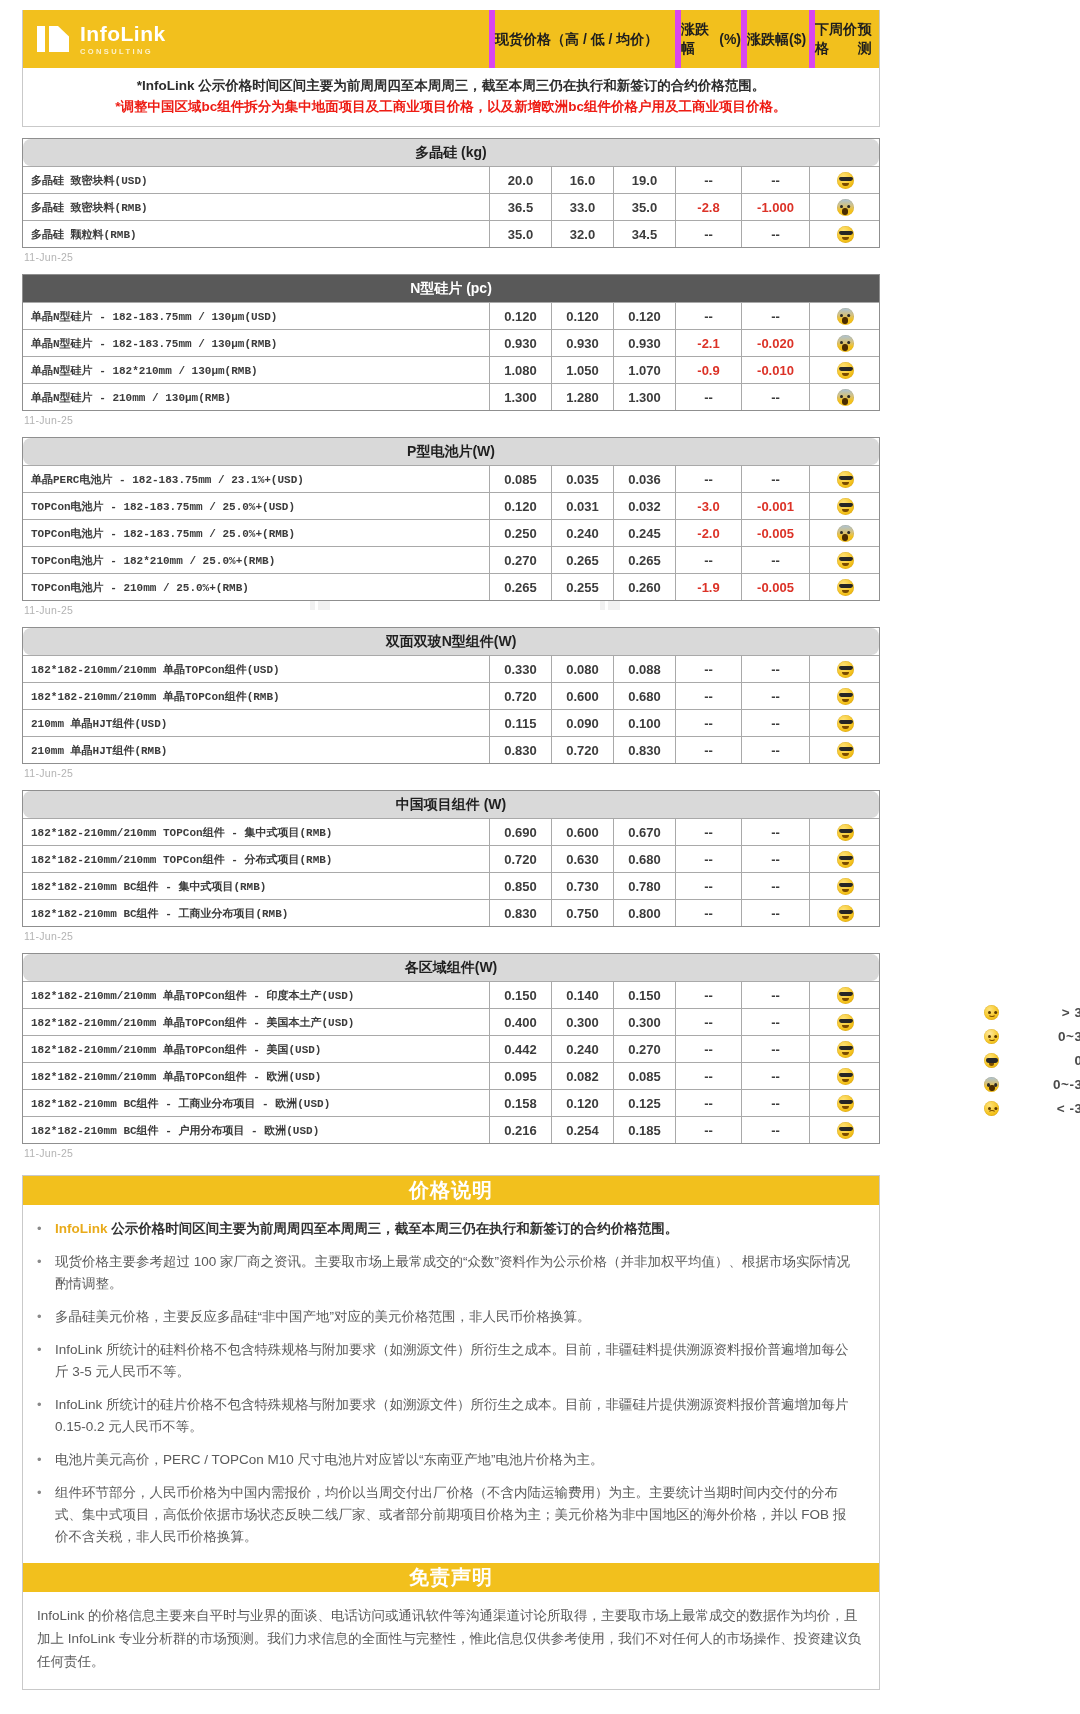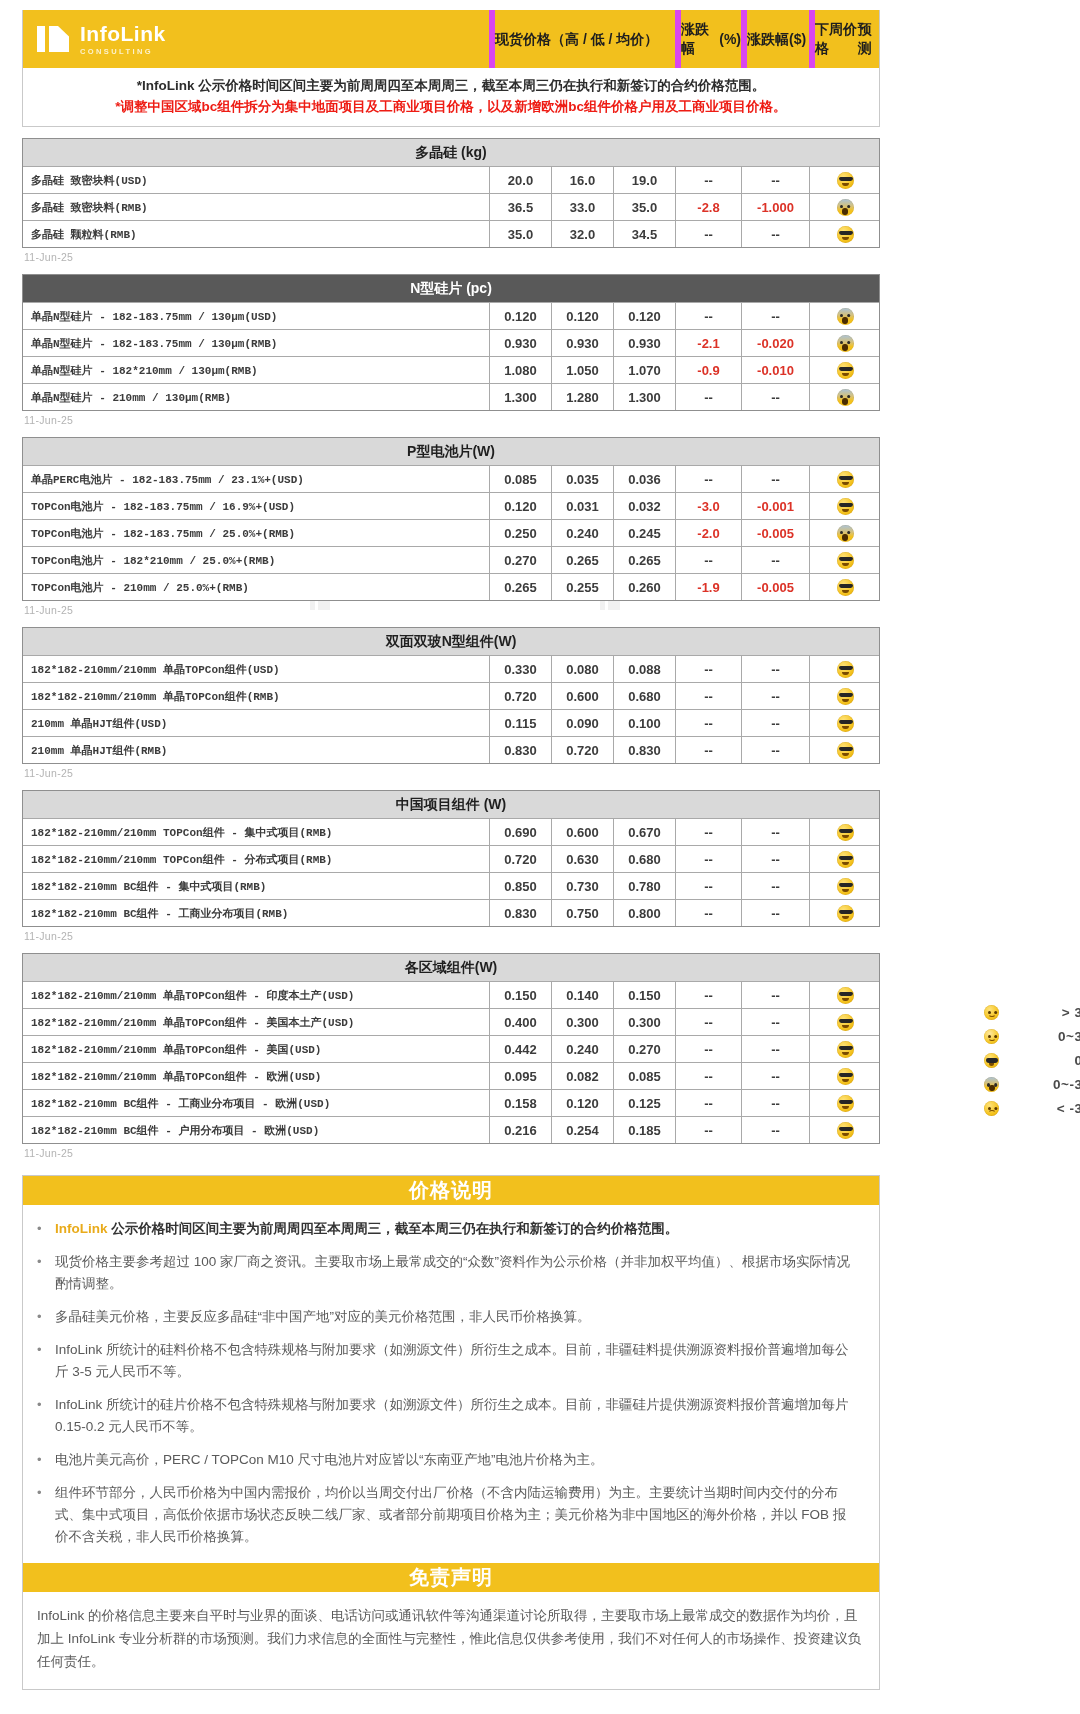--- a/index.html
+++ b/index.html
@@ -22,21 +22,21 @@
   .brandtxt .sub{color:rgba(255,255,255,.78);font-size:7.5px;font-weight:700;letter-spacing:2.4px;margin-top:4px;}
 
   .notes{padding:7px 6px 9px;text-align:center;font-weight:700;font-size:13.5px;line-height:21px;background:#fff;}
   .note-dark{color:#2d2d2d;}
   .note-red{color:#ee1c14;}
 
   
   .block{margin-top:11px;}
   .tablebox{border:1px solid #8f8f8f;background:#fff;}
   .sec-h{height:27px;display:flex;align-items:center;justify-content:center;font-weight:700;font-size:14px;}
-  .sec-h.light{background:#d9d9d9;color:#1f1f1f;}
+  .sec-h.light{background:#d9d9d9;color:#1f1f1f;border-radius:8px;}
   .sec-h.dark{background:#595959;color:#ffffff;}
   .sec-h + .sec-h, .row + .sec-h, .row + .row, .sec-h + .row{border-top:1px solid #a9a9a9;}
   .row{display:grid;grid-template-columns:466px 62px 62px 62px 66px 68px 72px;height:26px;}
   .cell{display:flex;align-items:center;justify-content:center;font-size:13px;font-weight:700;color:#3c3c3c;border-left:1px solid #a9a9a9;}
   .cell.lbl{justify-content:flex-start;padding-left:8px;border-left:none;font-size:11px;font-family:Liberation Mono, monospace;}
   .cell.neg{color:#dc3227;}
   .date{margin:3px 0 0 2px;font-size:10.5px;color:#b3b3b3;letter-spacing:.3px;}
 
   
   .emo{display:inline-block;width:17px;height:17px;border-radius:50%;position:relative;flex:0 0 auto;
@@ -215,21 +215,21 @@
               <div class="cell">0.085</div>
               <div class="cell">0.035</div>
               <div class="cell">0.036</div>
               <div class="cell">--</div>
               <div class="cell">--</div>
               <div class="cell">
                 <span class="emo sunglasses"></span>
               </div>
             </div>
             <div class="row">
-              <div class="cell lbl">TOPCon电池片 - 182-183.75mm / 16.9%+(USD)</div>
+              <div class="cell lbl">TOPCon电池片 - 182-183.75mm / 25.0%+(USD)</div>
               <div class="cell">0.120</div>
               <div class="cell">0.031</div>
               <div class="cell">0.032</div>
               <div class="cell neg">-3.0</div>
               <div class="cell neg">-0.001</div>
               <div class="cell">
                 <span class="emo sunglasses"></span>
               </div>
             </div>
             <div class="row">

